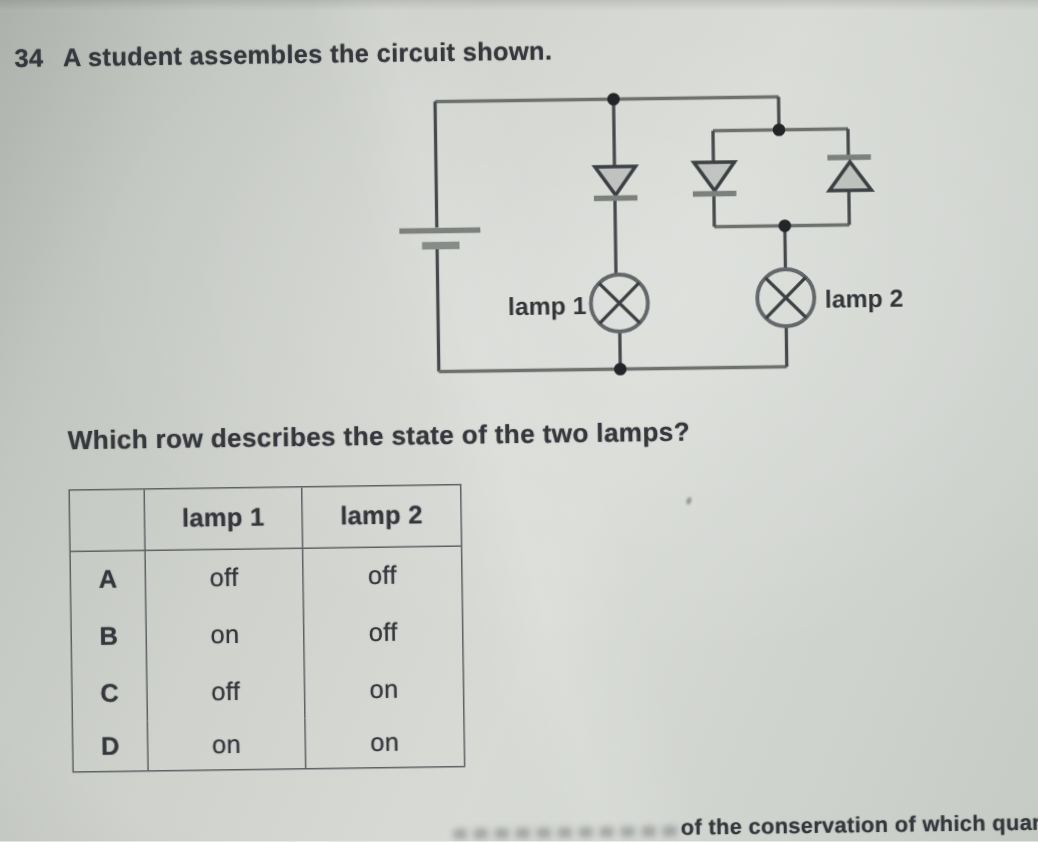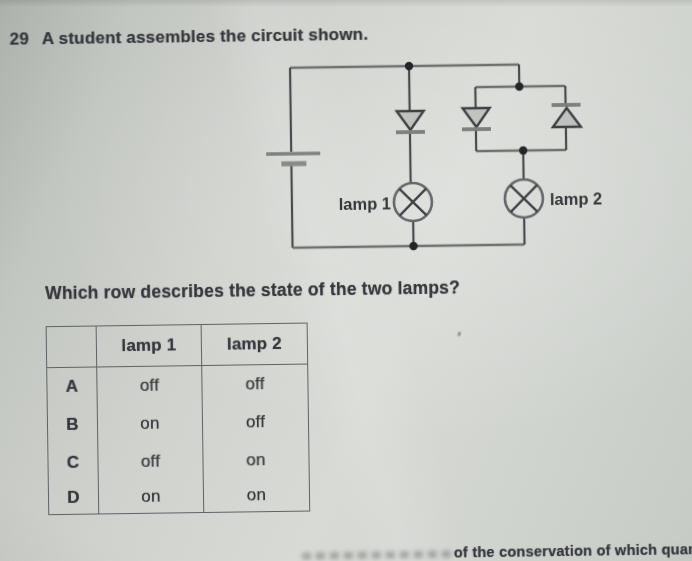--- a/index.html
+++ b/index.html
@@ -84,21 +84,21 @@
     position: absolute; left: 450px; top: 546px;
     font-size: 14.6px; font-weight: 600; white-space: nowrap;
   }
 </style>
 </head>
 <body>
 
 <div class="page">
 
   <div class="title-line txt">
-    <span class="qnum">29</span><span>A student assembles the circuit shown.</span>
+    <span class="qnum">34</span><span>A student assembles the circuit shown.</span>
   </div>
 
   <svg class="circuit" viewBox="260 55 370 200" xmlns="http://www.w3.org/2000/svg">
     <g>
       <path class="wire-h" d="M293 67 H522"></path>
       <path class="wire-v" d="M293 67 V151"></path>
       <path class="wire-v" d="M293 164 V247"></path>
       <path class="wire-h" d="M293 247 H525"></path>
       <path class="wire-v" d="M412 67 V112"></path>
       <path class="wire-v" d="M412 134 V185"></path>

